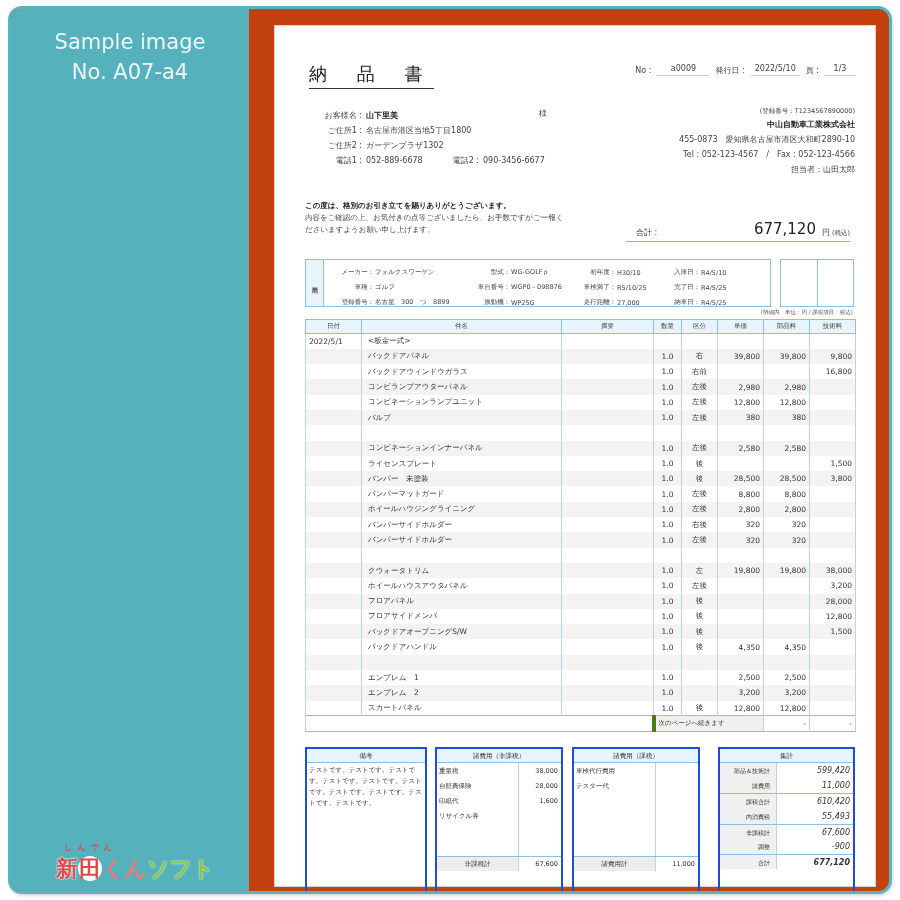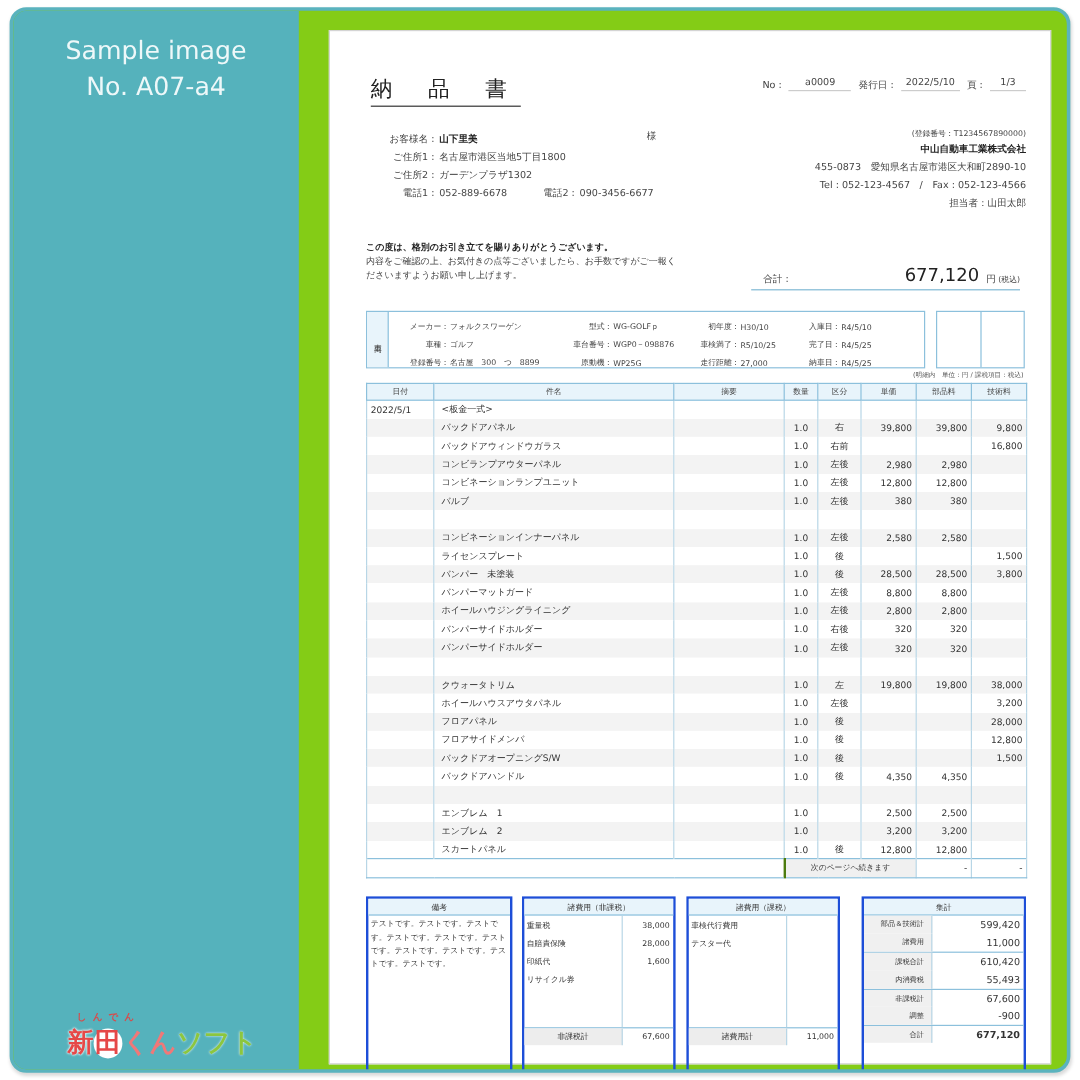--- a/index.html
+++ b/index.html
@@ -1,21 +1,21 @@
 <!DOCTYPE html>
 <html><head>
 <meta charset="utf-8">
 <style>
   * { box-sizing: border-box; margin: 0; padding: 0; }
   html, body { width: 900px; height: 900px; background: #ffffff; overflow: hidden; }
   body { font-family: "DejaVu Sans", "Liberation Sans", sans-serif; color: #333; position: relative; }
 
   .frame {
     position: absolute; left: 8px; top: 6px; width: 884px; height: 888px;
-    border: 3px solid #5ab3be; border-radius: 14px; background: #84cc16; overflow: hidden;
+    border: 3px solid #5ab3be; border-radius: 14px; background: #c2410c; overflow: hidden;
     box-shadow: 1px 2px 3px rgba(0,0,0,0.15);
   }
   .side {
     position: absolute; left: 0; top: 0; width: 238px; height: 100%;
     background: #55b2bc;
   }
   .side-title {
     position: absolute; left: 0; top: 18px; width: 238px; text-align: center;
     color: #eef8f9; font-size: 21px; line-height: 30px; font-family: "DejaVu Sans", sans-serif;
   }
@@ -79,41 +79,41 @@
 
   table.items { position: absolute; left: 30px; top: 293px; width: 550px; border-collapse: collapse; font-size: 7.5px; color: #333; table-layout: fixed; }
   table.items th { background: #e8f4fb; font-weight: normal; height: 14px; border: 1px solid #8cc0dc; font-size: 6.5px; color: #444; }
   table.items td { height: 15.3px; padding: 0 3px; border-left: 1px solid #b8d6e6; border-right: 1px solid #b8d6e6; white-space: nowrap; overflow: hidden; }
   table.items tbody tr:nth-child(even) td { background: #f3f3f3; }
   table.items tbody tr:nth-child(odd) td { background: #fff; }
   table.items td.c { text-align: center; }
   table.items td.r { text-align: right; }
   table.items td.name { padding-left: 6px; }
   table.items tr.foot td { border-top: 1px solid #8cc0dc; border-bottom: 1px solid #8cc0dc; background: #fff !important; }
-  table.items tr.foot td.cont { background: #f0f0f0 !important; text-align: center; font-size: 6.5px; border-left: 2px solid #4d7c0f; }
+  table.items tr.foot td.cont { background: #f0f0f0 !important; text-align: left; font-size: 6.5px; border-left: 4px solid #4d7c0f; }
   table.items { border: 1px solid #8cc0dc; }
 
   .box { position: absolute; top: 721px; height: 158px; border: 2px solid #1d4ed8; font-size: 6.5px; color: #333; }
   .box .hd { height: 14px; line-height: 14px; background: #e8f4fb; border-bottom: 1px solid #8cc0dc; text-align: center; }
   .remarks { left: 30px; width: 122px; }
   .remarks .body { padding: 2px 2px; line-height: 11px; font-size: 6.5px; }
   .fees { width: 128px; }
   .fees1 { left: 160px; }
   .fees2 { left: 297px; }
   .fees .list { height: 93px; display: flex; }
   .fees .list .names { width: 82px; border-right: 1px solid #b8d6e6; padding: 3px 2px; }
   .fees .list .vals { flex: 1; padding: 3px 3px; text-align: right; }
   .fees .list .names div, .fees .list .vals div { height: 15px; line-height: 11px; white-space: nowrap; }
   .fees .sum { height: 15px; display: flex; border-top: 1px solid #8cc0dc; }
   .fees .sum .k { width: 82px; background: #ededed; text-align: center; line-height: 15px; border-right: 1px solid #b8d6e6; }
   .fees .sum .v { flex: 1; text-align: right; line-height: 15px; padding-right: 3px; }
   .summary { left: 443px; width: 137px; }
   .summary .row { display: flex; height: 15.2px; line-height: 15.2px; }
   .summary .row .k { width: 57px; background: #f0f0f0; text-align: right; padding-right: 6px; border-right: 1px solid #b8d6e6; font-size: 6px; }
-  .summary .row .v { flex: 1; text-align: right; padding-right: 3px; font-size: 8px; }
+  .summary .row .v { flex: 1; text-align: right; padding-right: 3px; font-size: 8px; font-style: italic; }
   .summary .row.sep { border-top: 1px solid #8cc0dc; }
   .summary .row.total .v { font-weight: bold; }
 </style>
 </head>
 <body>
 
 <div class="frame">
   <div class="side">
     <div class="side-title">
       <div>Sample image</div>

